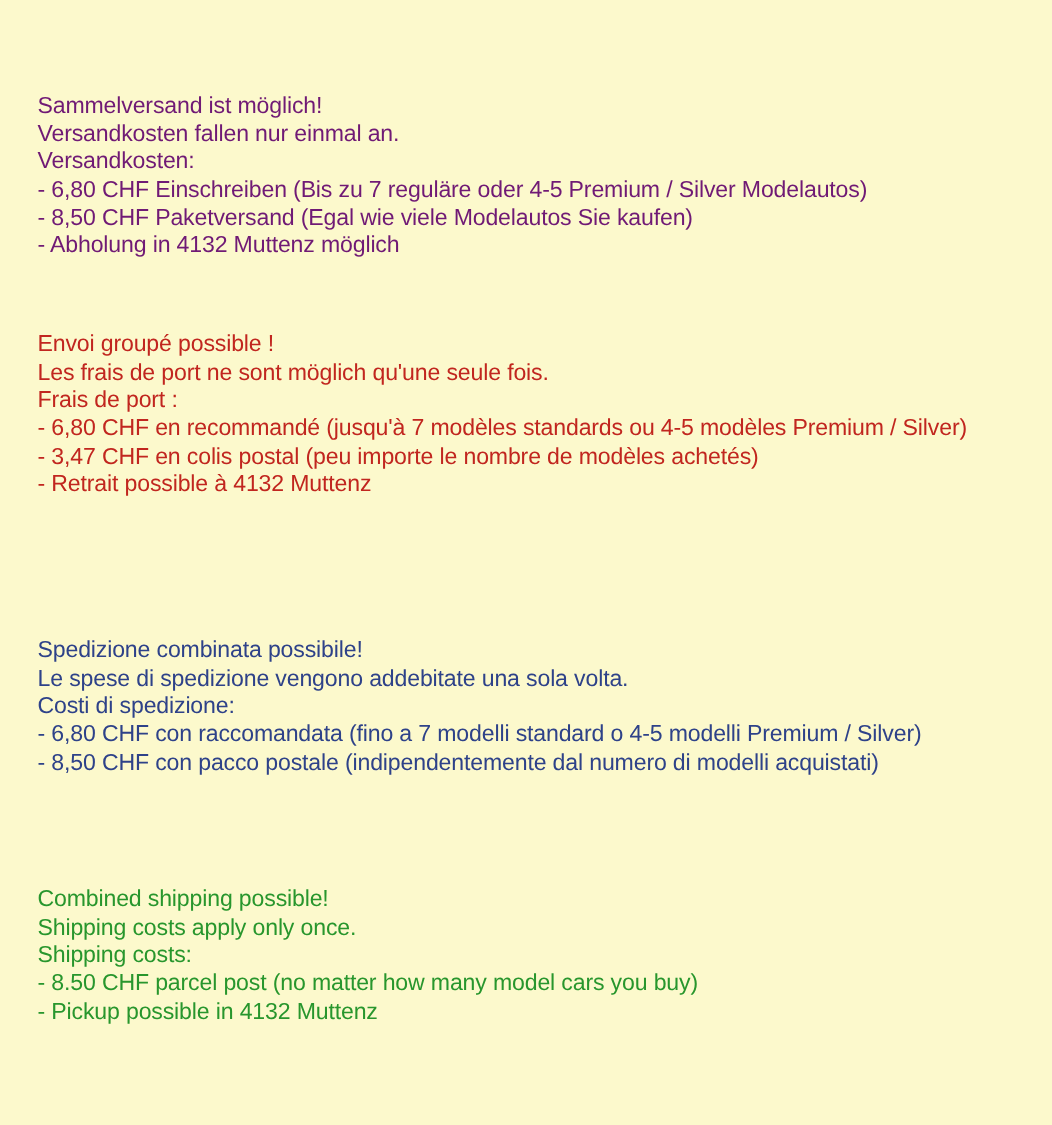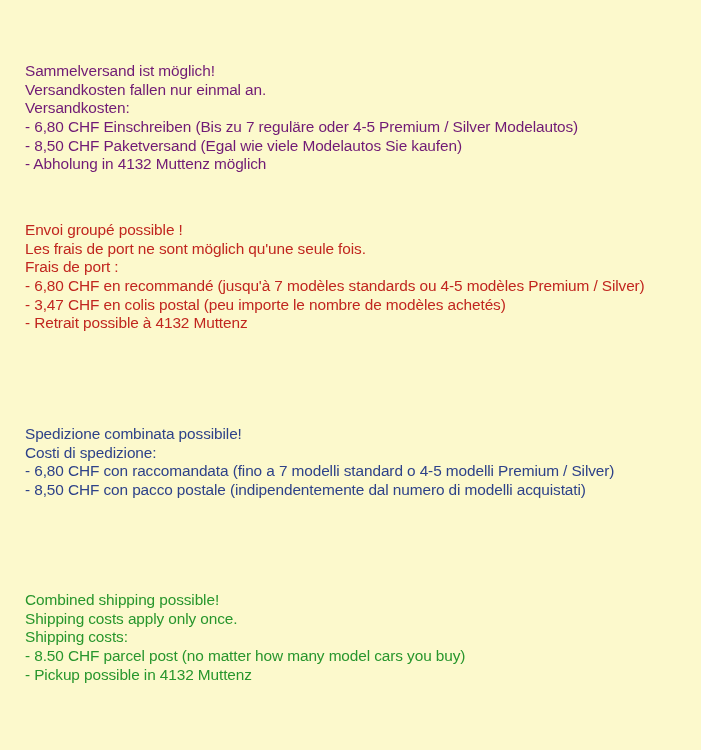--- a/index.html
+++ b/index.html
@@ -47,20 +47,21 @@
   <div class="line">Envoi groupé possible !</div>
   <div class="line">Les frais de port ne sont möglich qu'une seule fois.</div>
   <div class="line">Frais de port :</div>
   <div class="line">- 6,80 CHF en recommandé (jusqu'à 7 modèles standards ou 4-5 modèles Premium / Silver)</div>
   <div class="line">- 3,47 CHF en colis postal (peu importe le nombre de modèles achetés)</div>
   <div class="line">- Retrait possible à 4132 Muttenz</div>
 </div>
 
 <div class="section" id="section-italian" style="color: rgb(46, 66, 137);">
   <div class="line">Spedizione combinata possibile!</div>
+  <div class="line">Le spese di spedizione vengono addebitate una sola volta.</div>
   <div class="line">Costi di spedizione:</div>
   <div class="line">- 6,80 CHF con raccomandata (fino a 7 modelli standard o 4-5 modelli Premium / Silver)</div>
   <div class="line">- 8,50 CHF con pacco postale (indipendentemente dal numero di modelli acquistati)</div>
 </div>
 
 <div class="section" id="section-english" style="color: rgb(40, 150, 45);">
   <div class="line">Combined shipping possible!</div>
   <div class="line">Shipping costs apply only once.</div>
   <div class="line">Shipping costs:</div>
   <div class="line">- 8.50 CHF parcel post (no matter how many model cars you buy)</div>

